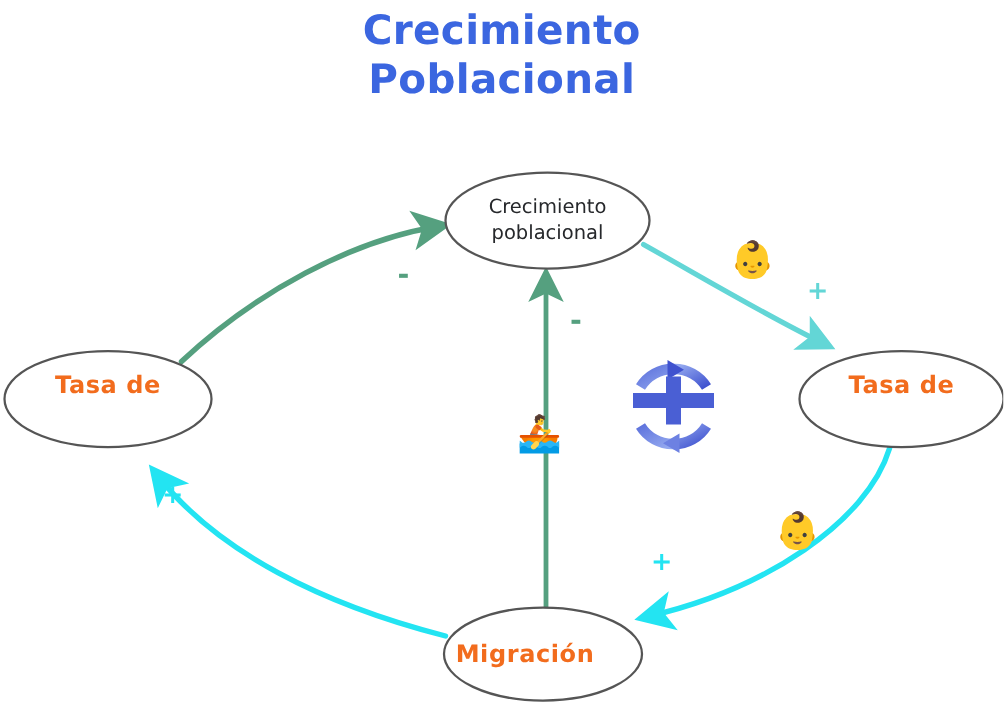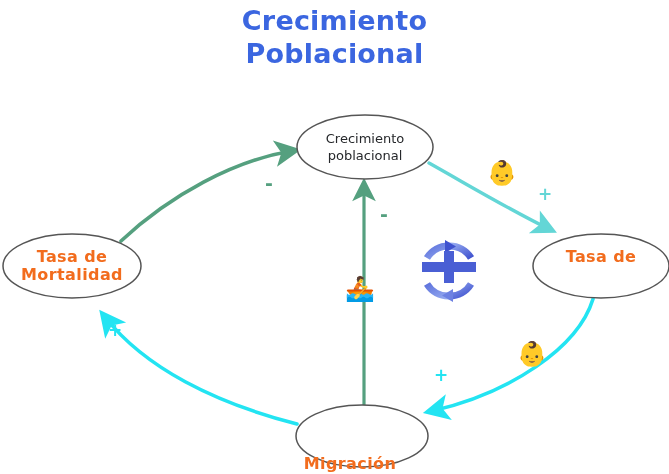--- a/index.html
+++ b/index.html
@@ -141,28 +141,27 @@
   </g>
 </svg>
 
 <div class="node-label center-node" style="left:295px; top:130px; width:140px;">
   <div>Crecimiento</div>
   <div>poblacional</div>
 </div>
 
 <div class="node-label rate-node" style="left:2px; top:248px; width:140px;">
   <div>Tasa de</div>
-  <div>Mortalidad</div>
 </div>
 
 <div class="node-label rate-node" style="left:532px; top:248px; width:138px;">
   <div>Tasa de</div>
 </div>
 
-<div class="node-label rate-node" style="left:296px; top:427px; width:108px;margin-top:28px;">
+<div class="node-label rate-node" style="left:296px; top:427px; width:108px;">
   <div>Migración</div>
 </div>
 
 <div class="sign-label sign-neg" style="left:262px; top:175px; width:14px;">-</div>
 
 <div class="sign-label sign-pos-soft" style="left:538px; top:186px; width:14px;">+</div>
 
 <div class="sign-label sign-pos-bright" style="left:434px; top:367px; width:14px;">+</div>
 
 <div class="sign-label sign-pos-bright" style="left:108px; top:322px; width:14px;">+</div>

